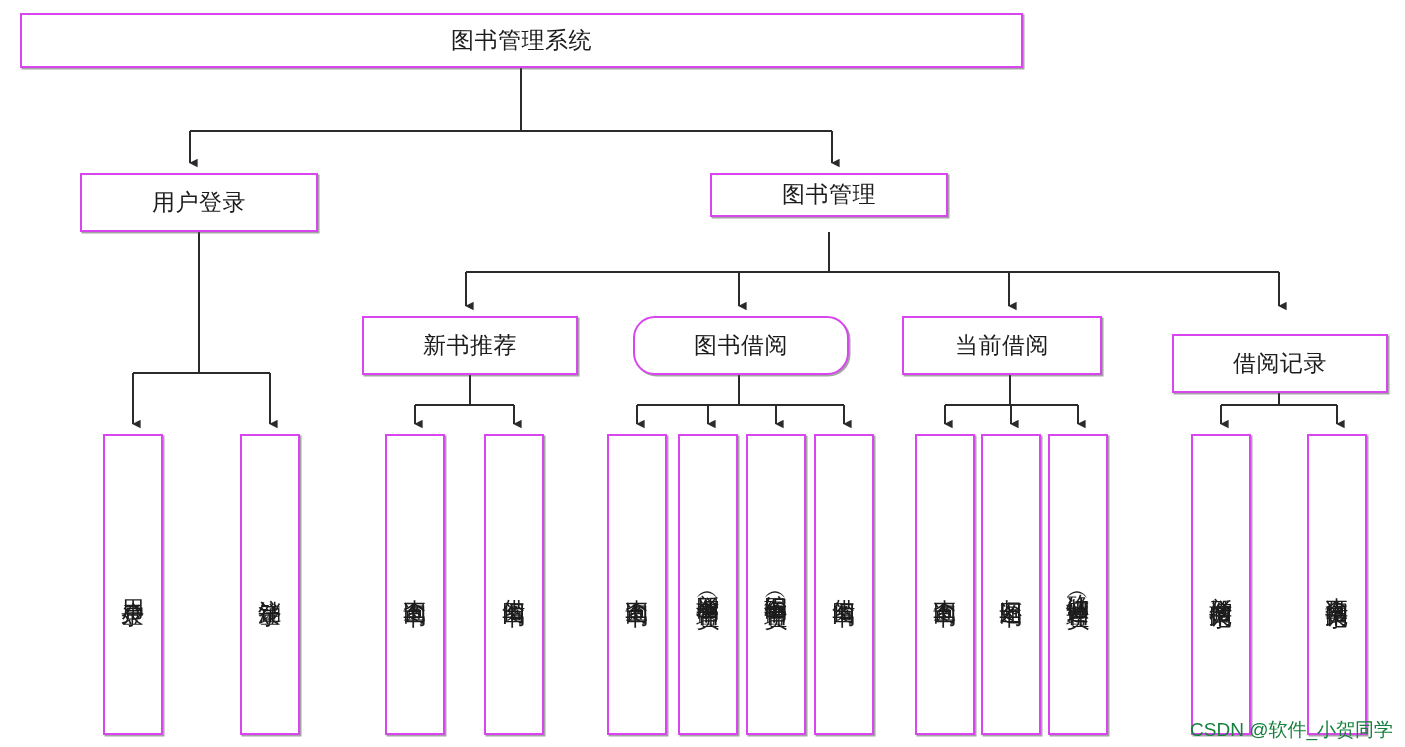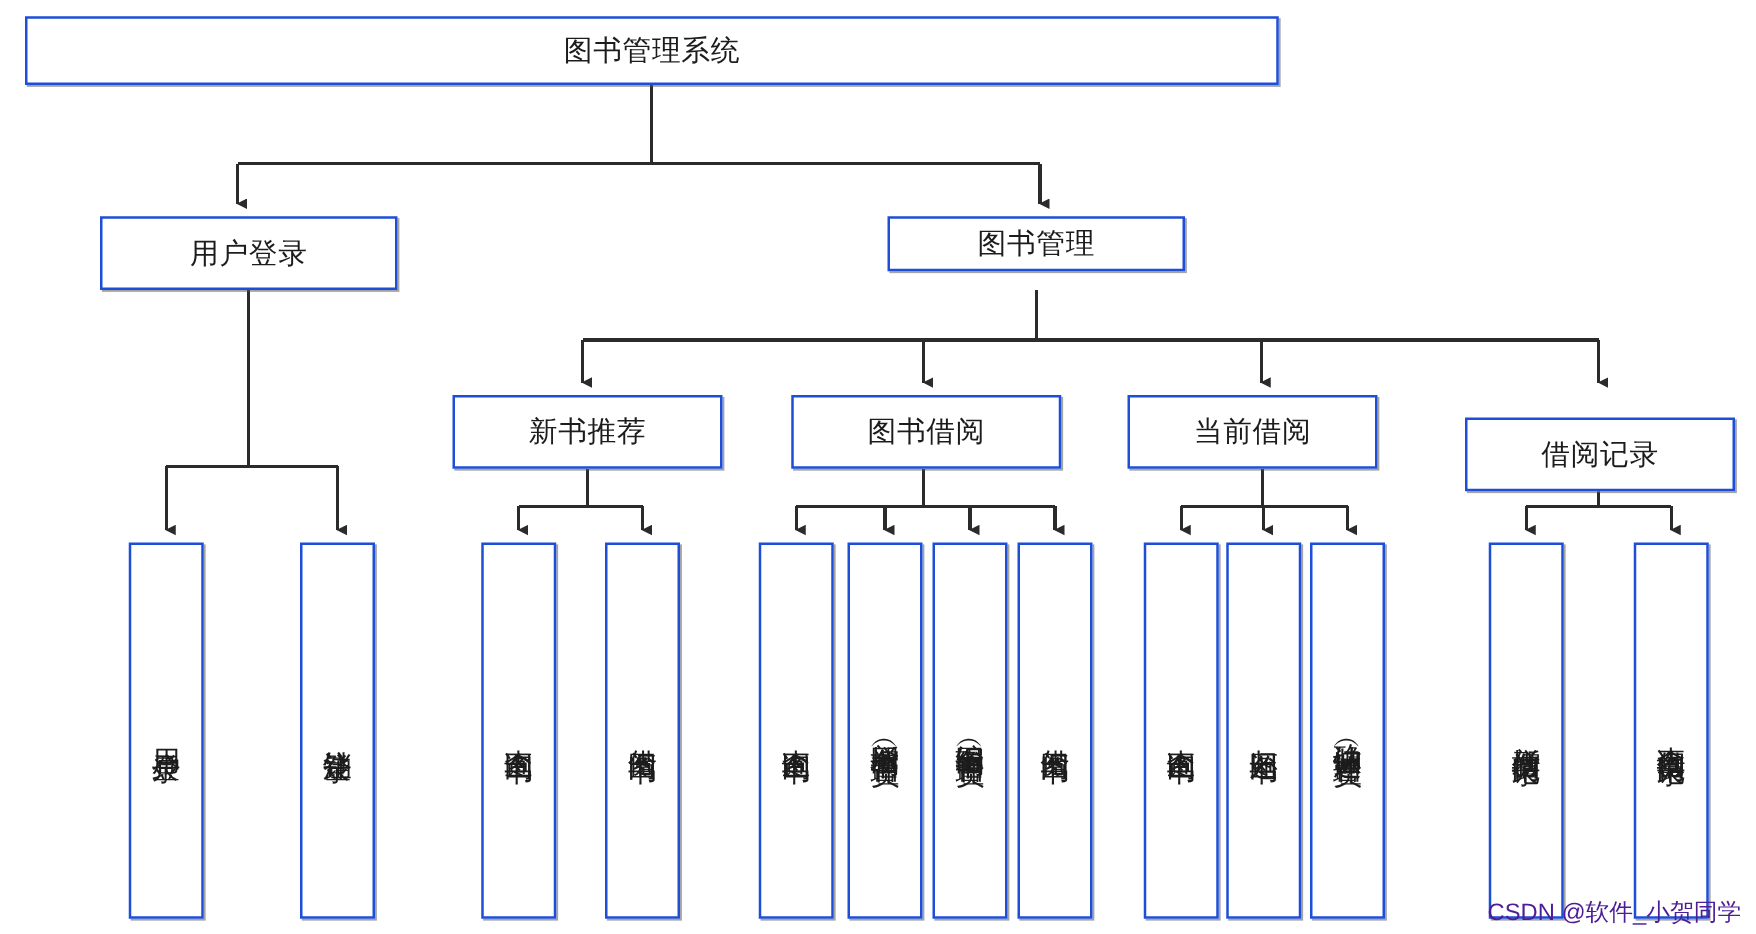--- a/index.html
+++ b/index.html
@@ -21,21 +21,21 @@
     position: absolute;
     left: 0;
     top: 0;
     width: 1405px;
     height: 747px;
   }
   .node-box {
     position: absolute;
     box-sizing: border-box;
     background: #ffffff;
-    border: 2px solid #1d4ed8;
+    border: 2px solid #d946ef;
     box-shadow: 1.5px 1.5px 0 rgba(90,90,90,0.55);
     display: flex;
     align-items: center;
     justify-content: center;
     color: #1c1c1c;
   }
   .node-label {
     display: block;
     text-align: center;
     line-height: 1.18;
@@ -59,21 +59,21 @@
     line-height: 1.16;
     letter-spacing: 2px;
     white-space: normal;
     max-height: 268px;
   }
   #watermark {
     position: absolute;
     right: 12px;
     bottom: 4px;
     font-size: 19px;
-    color: #4c1d95;
+    color: #15803d;
     white-space: nowrap;
     user-select: none;
     text-align: center;
   }
 </style>
 </head>
 <body>
 
 <div id="stage">
 
@@ -137,21 +137,21 @@
   </div>
 
   <div class="node-box horiz" style="left:710px; top:173px; width:238px; height:44px;">
     <span class="node-label">图书管理</span>
   </div>
 
   <div class="node-box horiz" style="left:362px; top:316px; width:216px; height:59px;">
     <span class="node-label">新书推荐</span>
   </div>
 
-  <div class="node-box horiz" style="left:633px; top:316px; width:216px; height:59px;">
+  <div class="node-box horiz" style="left:633px; top:316px; width:216px; height:59px;border-radius:22px;">
     <span class="node-label">图书借阅</span>
   </div>
 
   <div class="node-box horiz" style="left:902px; top:316px; width:200px; height:59px;">
     <span class="node-label">当前借阅</span>
   </div>
 
   <div class="node-box horiz" style="left:1172px; top:334px; width:216px; height:59px;">
     <span class="node-label">借阅记录</span>
   </div>

